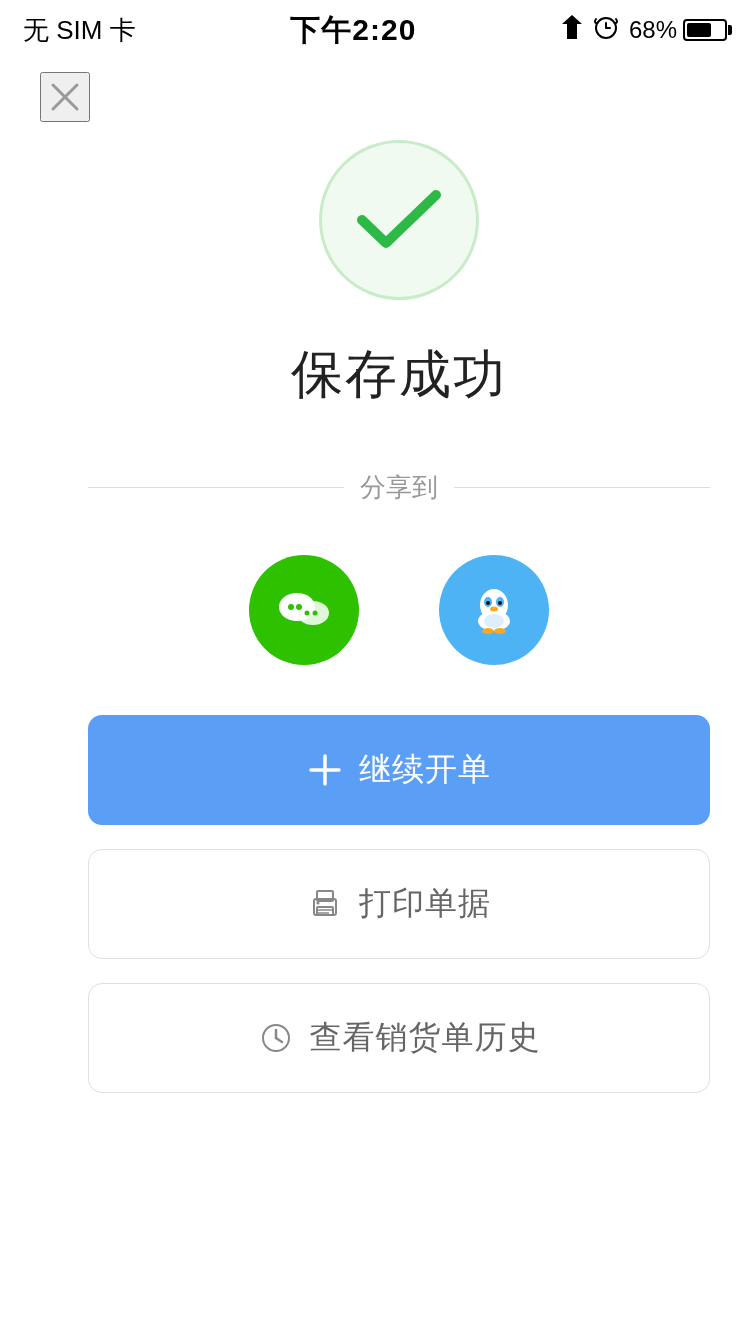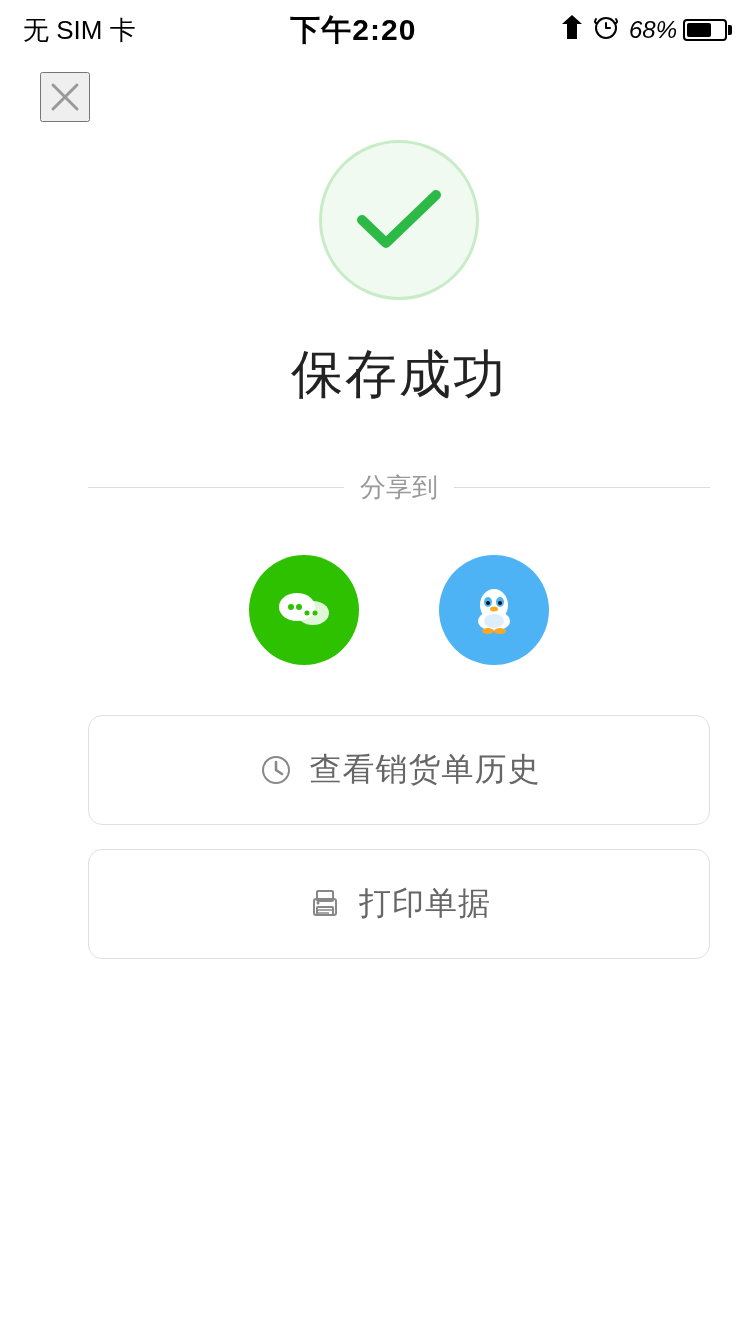--- a/index.html
+++ b/index.html
@@ -48,21 +48,20 @@
       font-size: 24px;
       color: #000;
     }
 
     .battery-block {
       display: flex;
       align-items: center;
       gap: 6px;
       font-size: 24px;
       font-weight: 500;
-      font-style: italic;
     }
 
     .battery-icon {
       width: 44px;
       height: 22px;
       border: 2px solid #000;
       border-radius: 4px;
       position: relative;
       display: flex;
       align-items: center;
@@ -337,36 +336,43 @@
           <ellipse cx="39" cy="54" rx="6" ry="3" fill="#f9a825"></ellipse>
 
           <ellipse cx="33" cy="44" rx="10" ry="7" fill="#ddeeff"></ellipse>
         </svg>
       </button>
     </div>
   </div>
 
   <div class="actions">
 
-
-    <button class="action-btn">
+    <button class="action-btn primary">
       <svg viewBox="0 0 36 36" fill="none">
-        <circle cx="18" cy="18" r="13" stroke="#888" stroke-width="2" fill="none"></circle>
-        <line x1="18" y1="10" x2="18" y2="18" stroke="#888" stroke-width="2.5" stroke-linecap="round"></line>
-        <line x1="18" y1="18" x2="24" y2="22" stroke="#888" stroke-width="2.5" stroke-linecap="round"></line>
-      </svg>
-      <span>查看销货单历史</span>
+        <line x1="18" y1="4" x2="18" y2="32" stroke="white" stroke-width="3.5" stroke-linecap="round"></line>
+        <line x1="4" y1="18" x2="32" y2="18" stroke="white" stroke-width="3.5" stroke-linecap="round"></line>
+      </svg>
+      <span>继续开单</span>
     </button>
 
     <button class="action-btn">
       <svg viewBox="0 0 36 36" fill="none">
         <rect x="7" y="13" width="22" height="16" rx="2" stroke="#888" stroke-width="2" fill="none"></rect>
         <rect x="10" y="5" width="16" height="10" rx="1" stroke="#888" stroke-width="2" fill="none"></rect>
         <rect x="10" y="21" width="16" height="8" rx="1" stroke="#888" stroke-width="2" fill="white"></rect>
         <line x1="11" y1="24" x2="25" y2="24" stroke="#888" stroke-width="1.5"></line>
         <line x1="11" y1="27" x2="22" y2="27" stroke="#888" stroke-width="1.5"></line>
         <circle cx="11" cy="17" r="1.5" fill="#888"></circle>
       </svg>
       <span>打印单据</span>
     </button>
+
+    <button class="action-btn">
+      <svg viewBox="0 0 36 36" fill="none">
+        <circle cx="18" cy="18" r="13" stroke="#888" stroke-width="2" fill="none"></circle>
+        <line x1="18" y1="10" x2="18" y2="18" stroke="#888" stroke-width="2.5" stroke-linecap="round"></line>
+        <line x1="18" y1="18" x2="24" y2="22" stroke="#888" stroke-width="2.5" stroke-linecap="round"></line>
+      </svg>
+      <span>查看销货单历史</span>
+    </button>
   </div>
 
 </div>
 
 </body></html>

